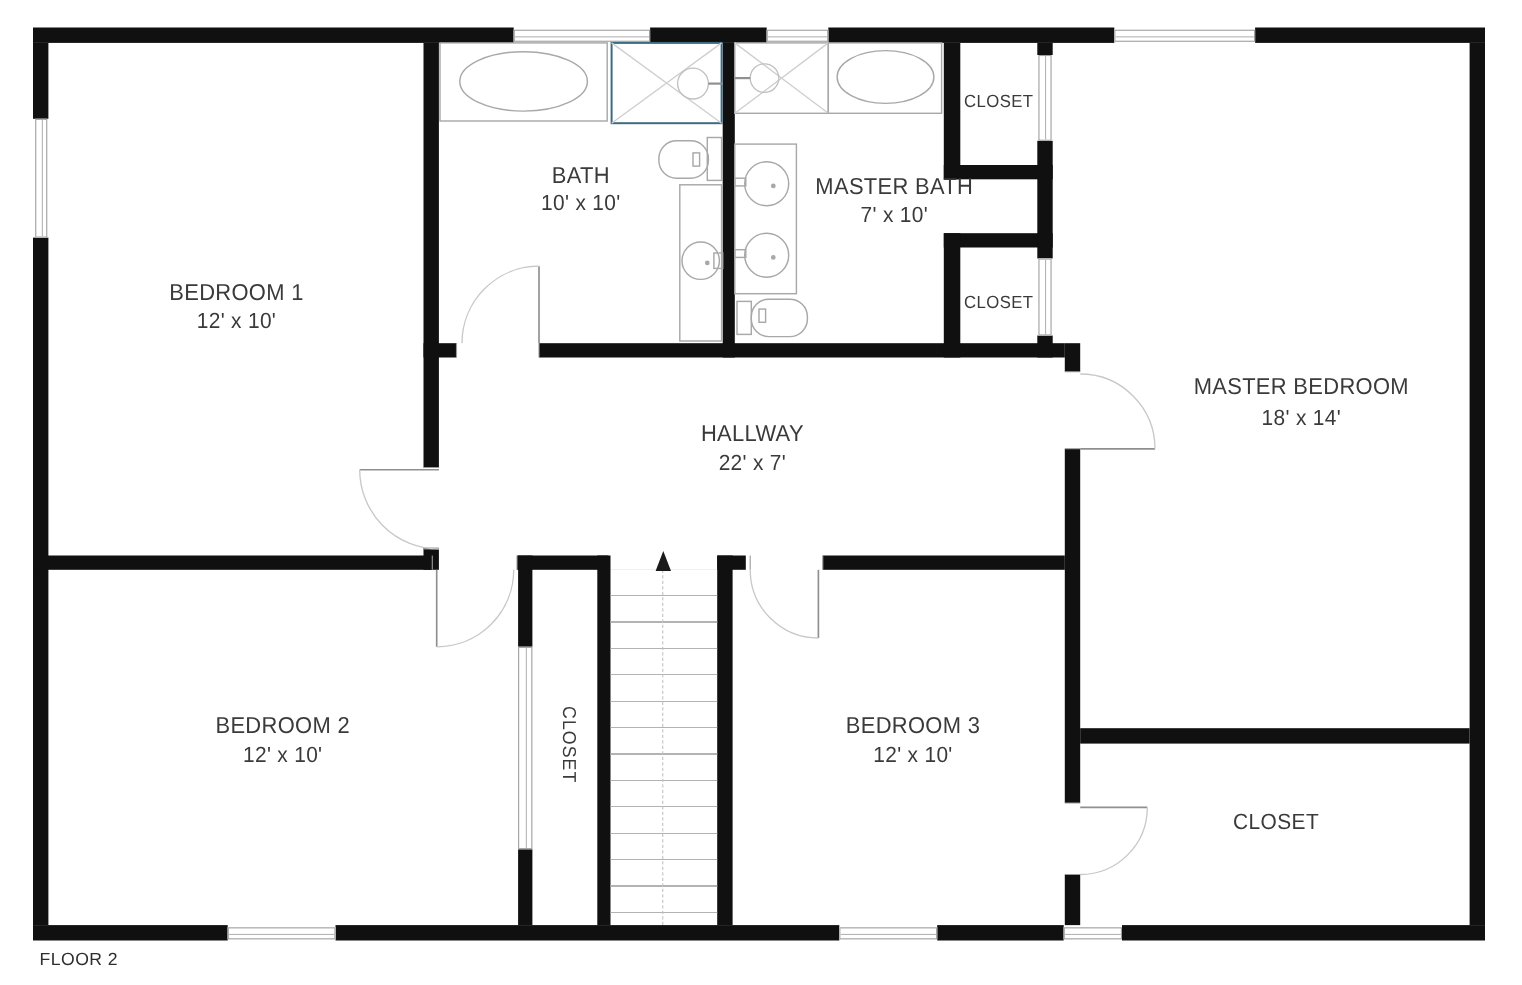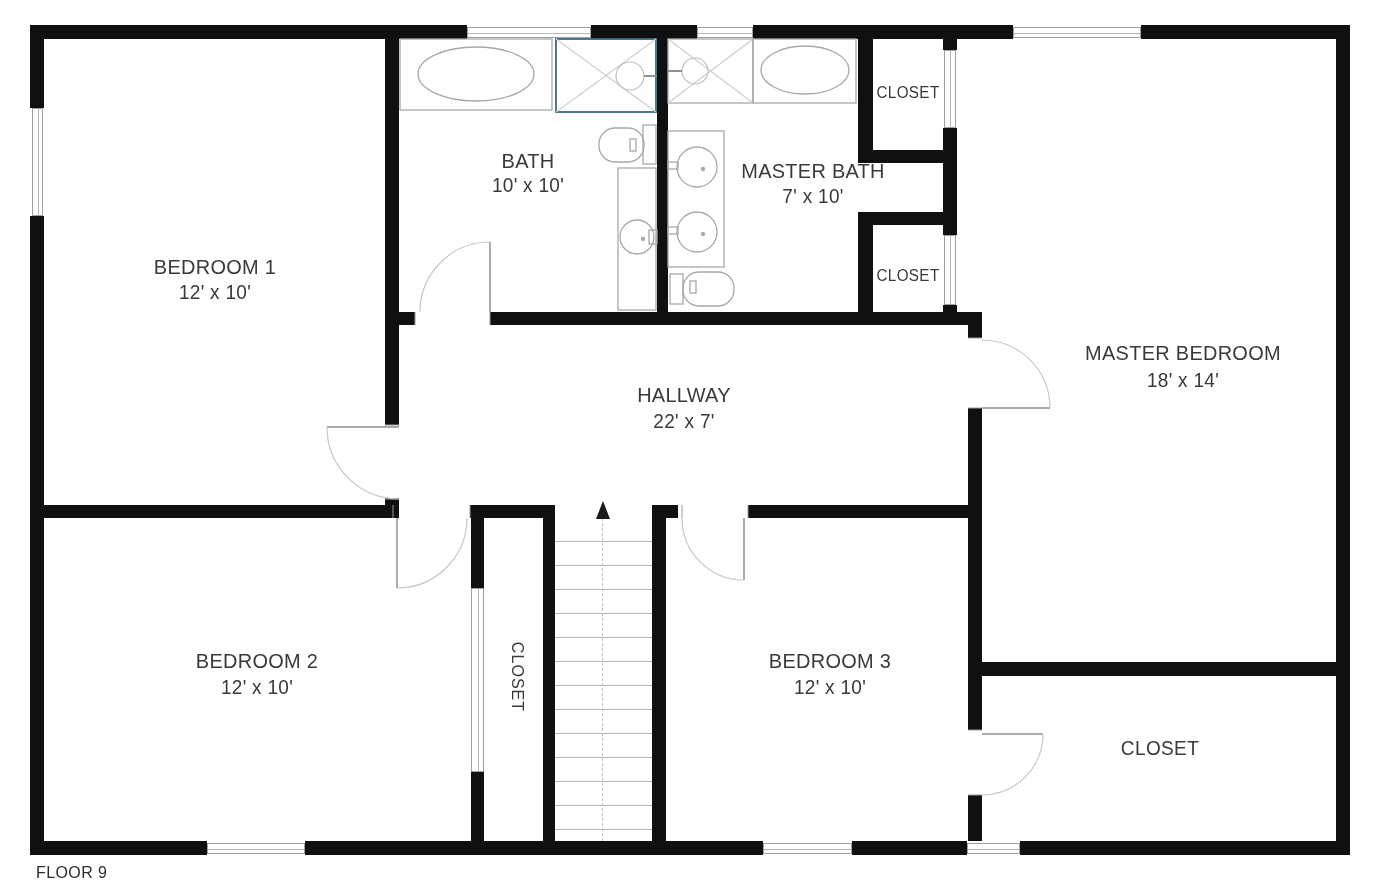--- a/index.html
+++ b/index.html
@@ -197,14 +197,14 @@
   <div class="lbl" style="left:257px;top:660px">BEDROOM 2</div>
   <div class="lbl dims" style="left:257px;top:687px">12' x 10'</div>
 
   <div class="lbl" style="left:830px;top:660px">BEDROOM 3</div>
   <div class="lbl dims" style="left:830px;top:687px">12' x 10'</div>
 
   <div class="lbl closet-vert" style="left:517px;top:677px">CLOSET</div>
 
   <div class="lbl closet-lbl" style="left:1160px;top:748px;font-size:20px">CLOSET</div>
 
-  <div class="caption">FLOOR 9</div>
+  <div class="caption">FLOOR 2</div>
 </div>
 
 </body></html>

